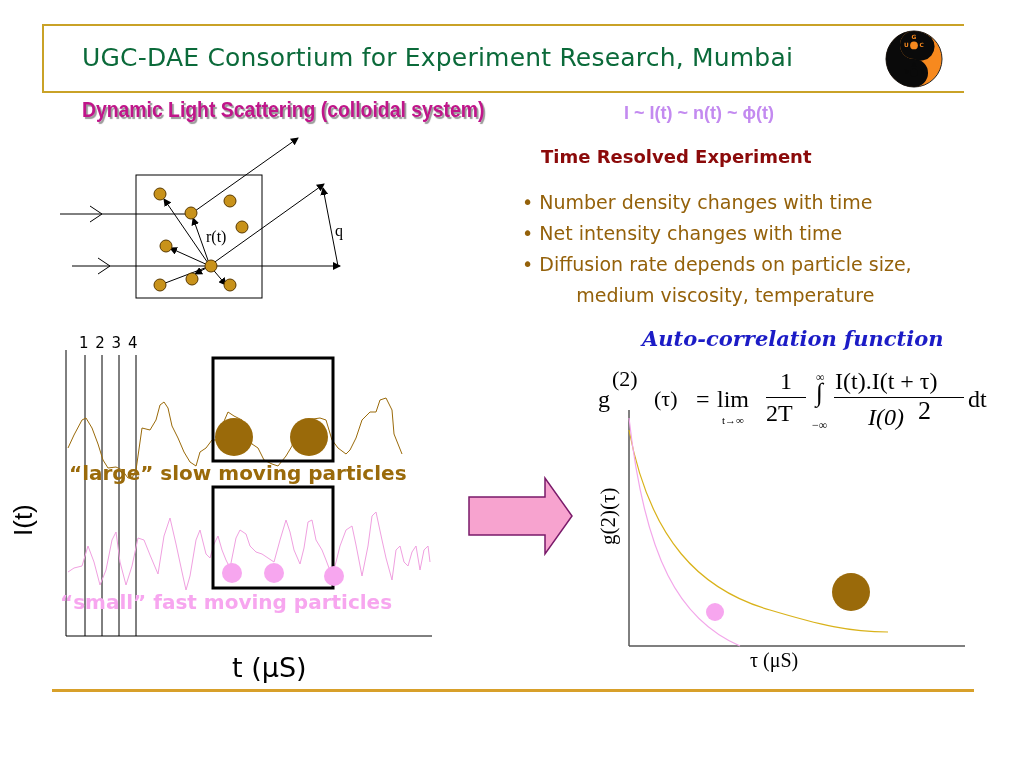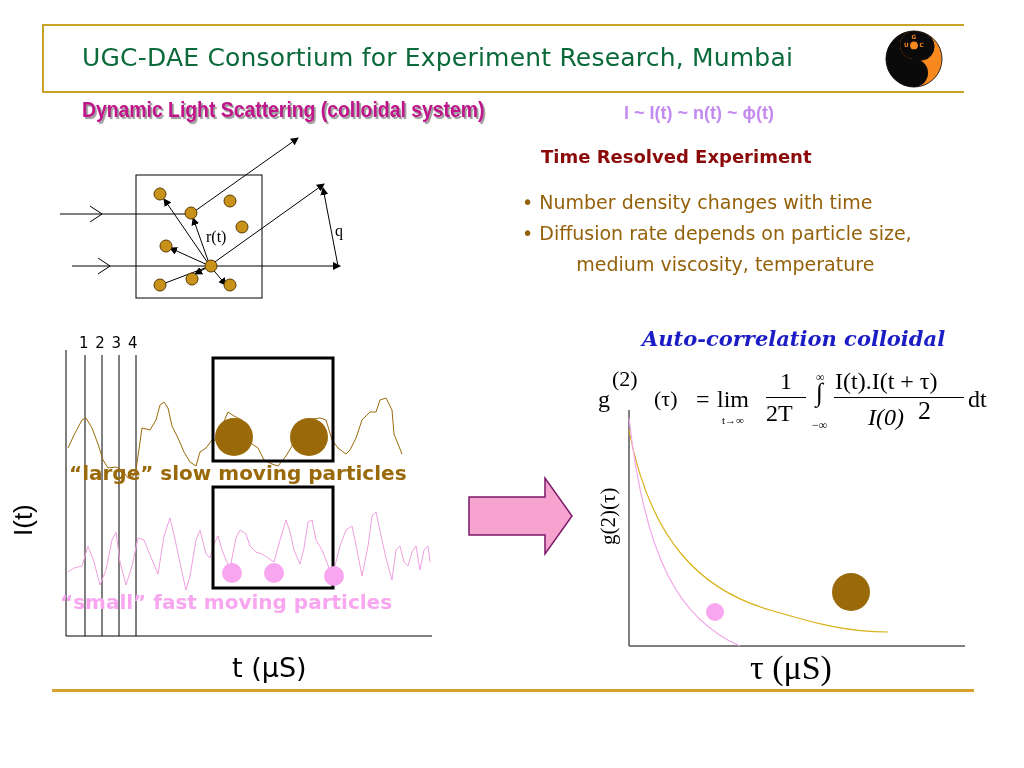--- a/index.html
+++ b/index.html
@@ -36,21 +36,21 @@
     .lbl { position: absolute; white-space: nowrap; }
     .large-lbl { left: 69px; top: 461px; font-family: "DejaVu Sans", sans-serif; font-weight: bold;
                  font-size: 20px; color: #9a6a0a; }
     .small-lbl { left: 60px; top: 590px; font-family: "DejaVu Sans", sans-serif; font-weight: bold;
                  font-size: 20px; color: #f7a6ef; }
     .ticks-lbl { left: 79px; top: 334px; font-family: "DejaVu Sans", sans-serif; font-size: 15px;
                  color: #000; letter-spacing: 1px; }
     .it-lbl { left: 8px; top: 490px; font-family: "Liberation Sans", sans-serif; font-size: 26px;
               transform: rotate(-90deg); transform-origin: left top; color: #000; }
     .t-lbl { left: 232px; top: 652px; font-family: "DejaVu Sans", sans-serif; font-size: 27px; color: #000; }
-    .tau-lbl { left: 750px; top: 649px; font-family: "Liberation Serif", serif; font-size: 34px; color: #000; }
+    .tau-lbl { left: 750px; top: 649px; font-family: "Liberation Serif", serif; font-size: 20px; color: #000; }
     .g2-lbl { left: 596px; top: 545px; font-family: "Liberation Serif", serif; font-size: 21px; color: #000;
               transform: rotate(-90deg); transform-origin: left top; }
   </style>
 </head>
 <body>
 
 <div class="hdr-line" style="left:42px;top:24px;width:922px;"></div>
 <div class="hdr-line" style="left:42px;top:91px;width:922px;"></div>
 <div class="hdr-vline" style="left:42px;top:24px;height:69px;"></div>
 <div class="hdr-title">UGC-DAE Consortium for Experiment Research, Mumbai</div>
@@ -68,20 +68,21 @@
   <text x="22" y="46" font-size="6" font-family="DejaVu Sans, sans-serif" fill="#0a0a0a" text-anchor="middle" font-weight="bold">D</text>
   <text x="38" y="46" font-size="6" font-family="DejaVu Sans, sans-serif" fill="#0a0a0a" text-anchor="middle" font-weight="bold">E</text>
 </svg>
 
 <div class="dls-title">Dynamic Light Scattering (colloidal system)</div>
 <div class="rel-formula">I ~ I(t) ~ n(t) ~ ϕ(t)</div>
 
 <div class="tre-title">Time Resolved Experiment</div>
 <div class="bullets">
   <span class="b"><span>•</span> <span>Number density changes with time</span></span>
+  <span class="b"><span>•</span> <span>Net intensity changes with time</span></span>
   <span class="b"><span>•</span> <span>Diffusion rate depends on particle size,</span></span>
   <span class="b cont">medium viscosity, temperature</span>
 </div>
 
 <svg class="abs" style="left:50px;top:130px;" width="320" height="180" viewBox="0 0 320 180">
   <defs>
     <marker id="ah" markerWidth="8" markerHeight="8" refX="7" refY="4" orient="auto">
       <path d="M0,0 L8,4 L0,8 Z" fill="#000"></path>
     </marker>
     <marker id="ah2" markerWidth="8" markerHeight="8" refX="1" refY="4" orient="auto">
@@ -148,21 +149,21 @@
 </svg>
 <div class="lbl large-lbl">“large” slow moving particles</div>
 <div class="lbl small-lbl">“small” fast moving particles</div>
 <div class="lbl it-lbl" style="top:536px;">I(t)</div>
 <div class="lbl t-lbl">t (μS)</div>
 
 <svg class="abs" style="left:466px;top:474px;" width="110" height="84" viewBox="0 0 110 84">
   <path d="M3,23 L79,23 L79,4 L106,42 L79,80 L79,61 L3,61 Z" fill="#f7a3cf" stroke="#7a1a6a" stroke-width="1.5"></path>
 </svg>
 
-<div class="acf-title">Auto-correlation colloidal</div>
+<div class="acf-title">Auto-correlation function</div>
 
 <div class="formula">
   <span class="abs" style="left:0;top:20px;">g</span>
   <span class="abs" style="left:14px;top:0px;font-size:22px;">(2)</span>
   <span class="abs" style="left:56px;top:20px;font-size:22px;">(τ)</span>
   <span class="abs" style="left:98px;top:20px;">=</span>
   <span class="abs" style="left:119px;top:20px;">lim</span>
   <span class="abs" style="left:124px;top:48px;font-size:11px;">t→∞</span>
   <span class="abs" style="left:182px;top:2px;">1</span>
   <span class="abs" style="left:168px;top:31px;width:40px;height:1px;background:#000;"></span>

